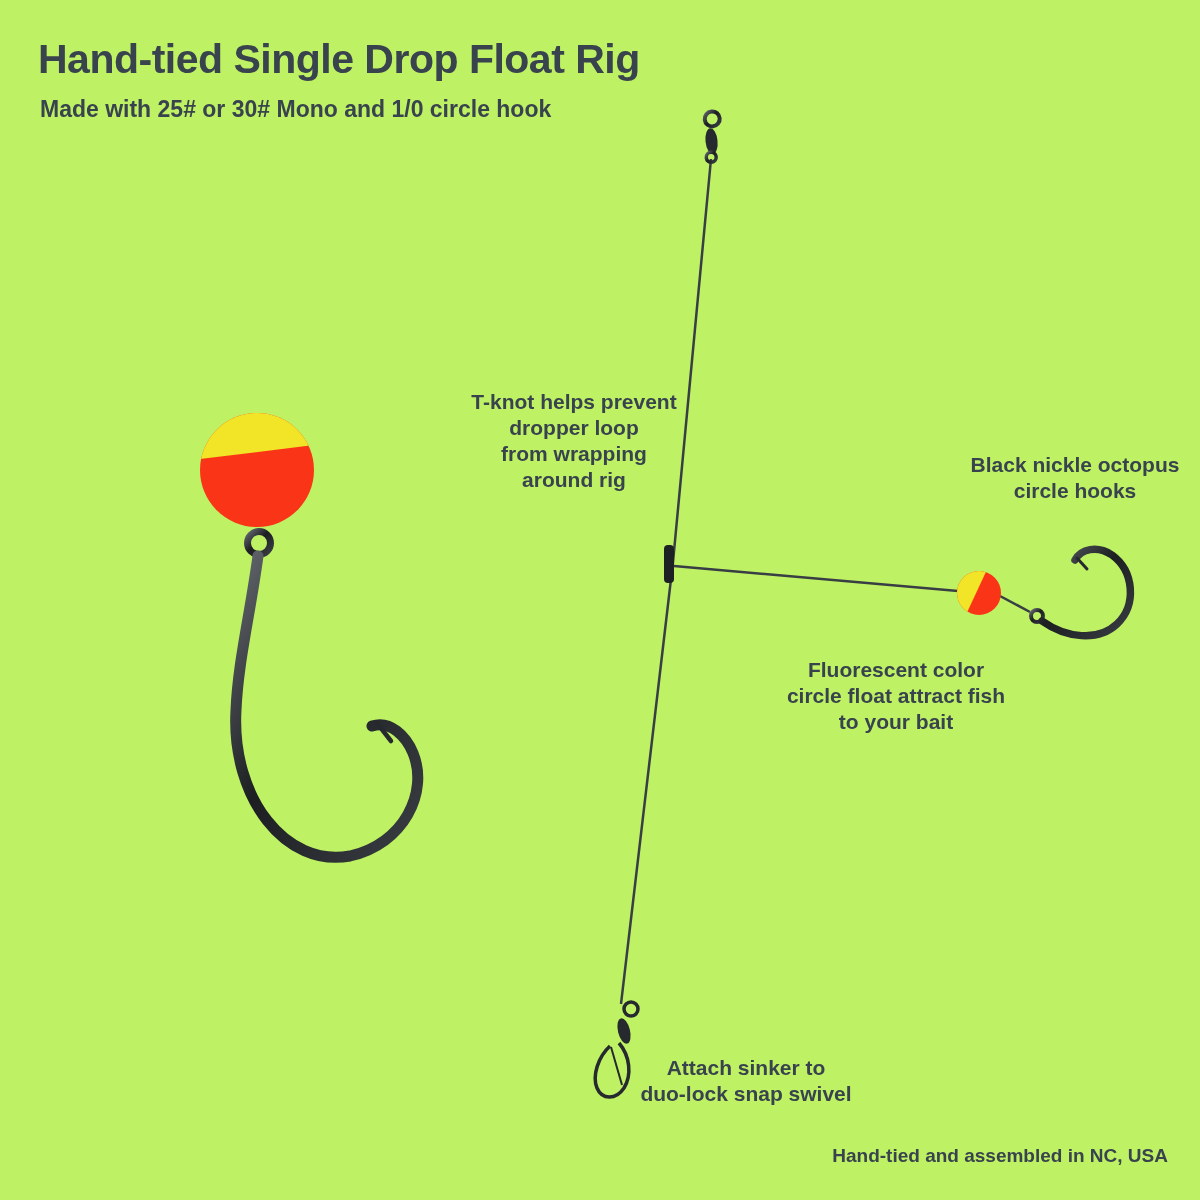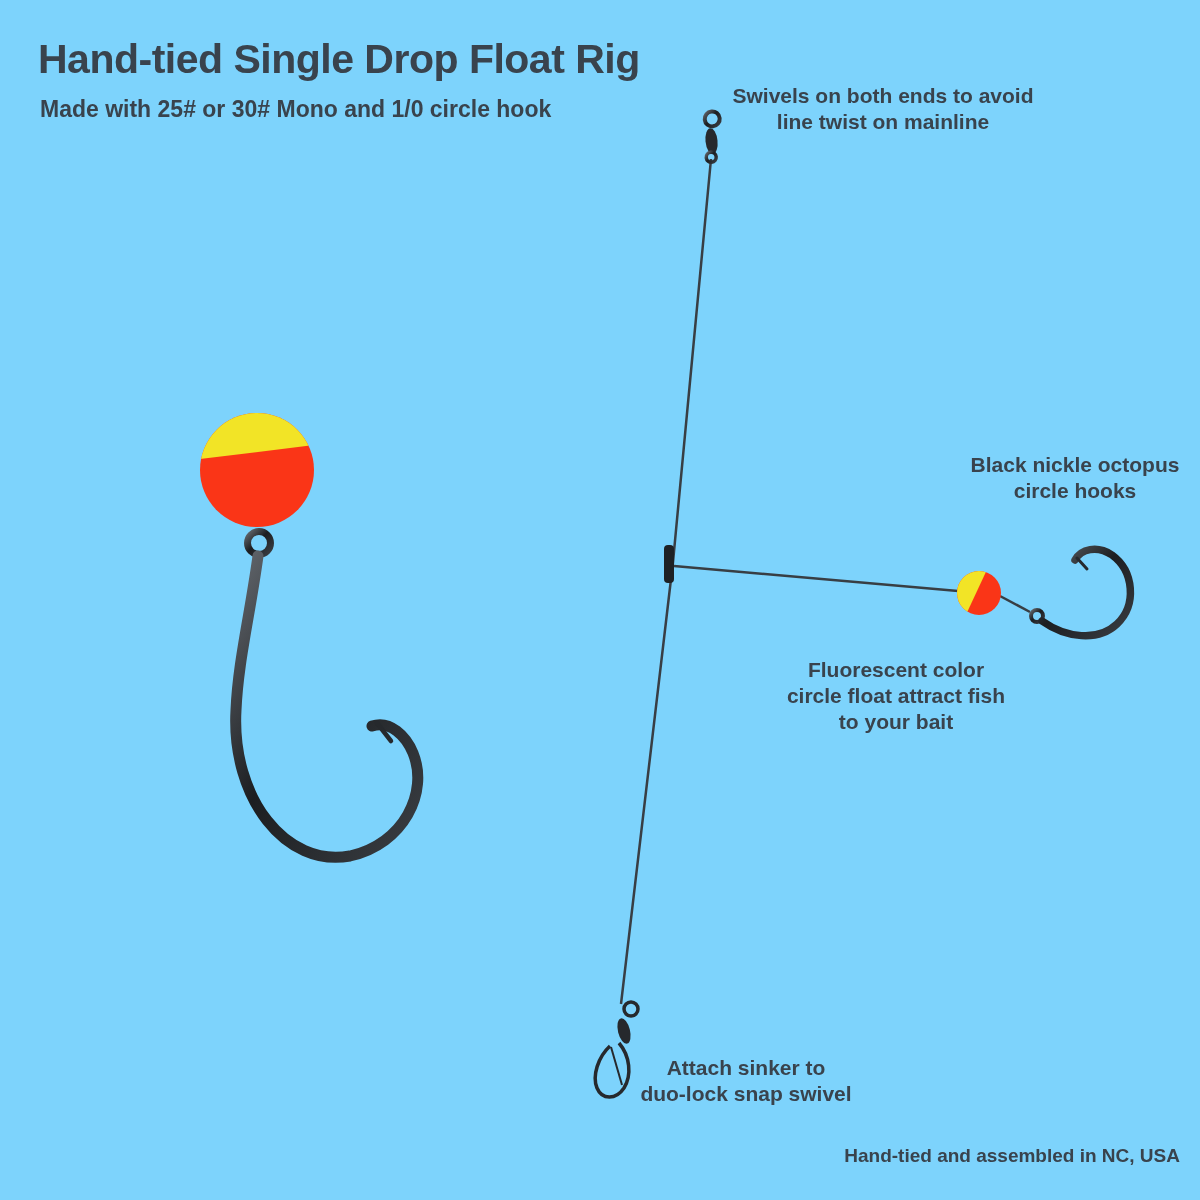--- a/index.html
+++ b/index.html
@@ -1,21 +1,21 @@
 <!DOCTYPE html>
 <html><head>
 <meta charset="utf-8">
 <style>
   html, body { margin: 0; padding: 0; background: #ffffff; }
   body { width: 1200px; height: 1200px; font-family: "Liberation Sans", sans-serif; }
   .canvas {
     position: relative;
     width: 1200px;
     height: 1200px;
-    background: #7dd3fc;
+    background: #bef264;
     overflow: hidden;
   }
   .rig-svg { position: absolute; left: 0; top: 0; }
   .title {
     position: absolute;
     left: 38px;
     top: 36px;
     margin: 0;
     font-size: 41px;
     font-weight: bold;
@@ -39,21 +39,21 @@
     white-space: pre-line;
     line-height: 1.24;
   }
   .note-swivels { left: 718px; top: 83px;  width: 330px; }
   .note-tknot   { left: 449px; top: 389px; width: 250px; }
   .note-hooks   { left: 945px; top: 452px; width: 260px; }
   .note-float   { left: 765px; top: 657px; width: 262px; }
   .note-sinker  { left: 615px; top: 1012px; width: 262px; margin-top: 43px; }
   .footer {
     position: absolute;
-    right: 20px;
+    right: 32px;
     top: 1145px;
     font-size: 19px;
     font-weight: bold;
     color: #39434d;
     text-align: right;
   }
 </style>
 </head>
 <body>
 
@@ -113,22 +113,24 @@
 
     <g clip-path="url(#smallFloatClip)">
       <rect x="955" y="569" width="50" height="50" fill="#fa3517"></rect>
       <rect x="944" y="558" width="32" height="70" transform="rotate(25 975 593)" fill="#f2e426"></rect>
     </g>
   </svg>
 
   <h1 class="title">Hand-tied Single Drop Float Rig</h1>
   <div class="subtitle">Made with 25# or 30# Mono and 1/0 circle hook</div>
 
-  <div class="note note-swivels">Swivels on both ends to avoid
-line twist on mainline</div>
+  <div class="note note-tknot">T-knot helps prevent
+dropper loop
+from wrapping
+around rig</div>
   <div class="note note-hooks">Black nickle octopus
 circle hooks</div>
   <div class="note note-float">Fluorescent color
 circle float attract fish
 to your bait</div>
   <div class="note note-sinker">Attach sinker to
 duo-lock snap swivel</div>
 
   <div class="footer">Hand-tied and assembled in NC, USA</div>
 </div>

